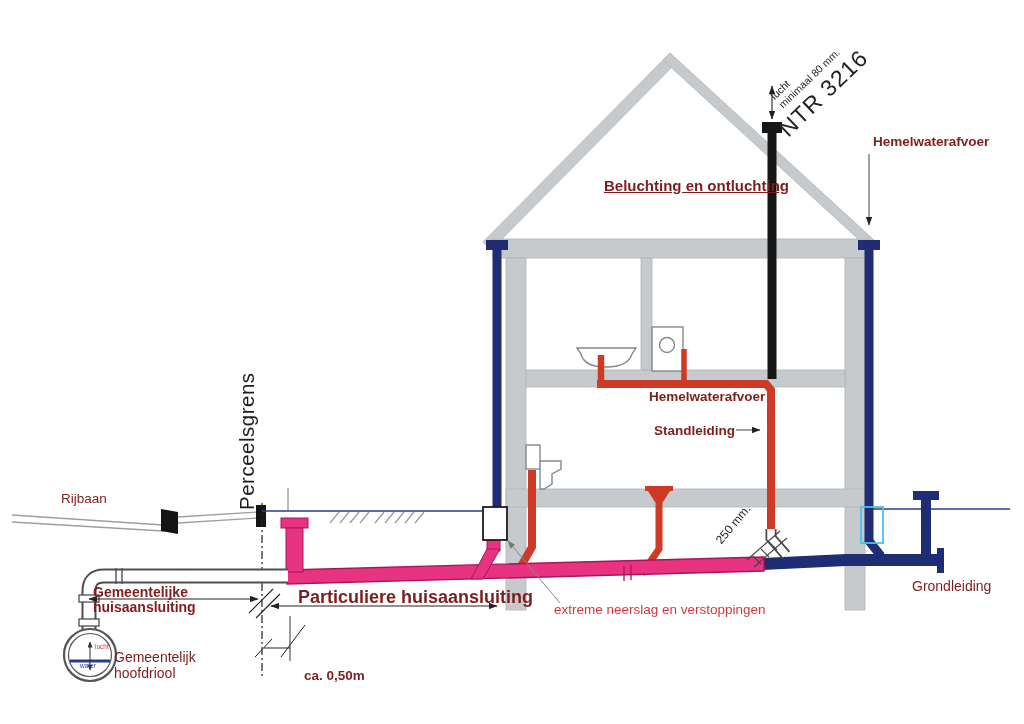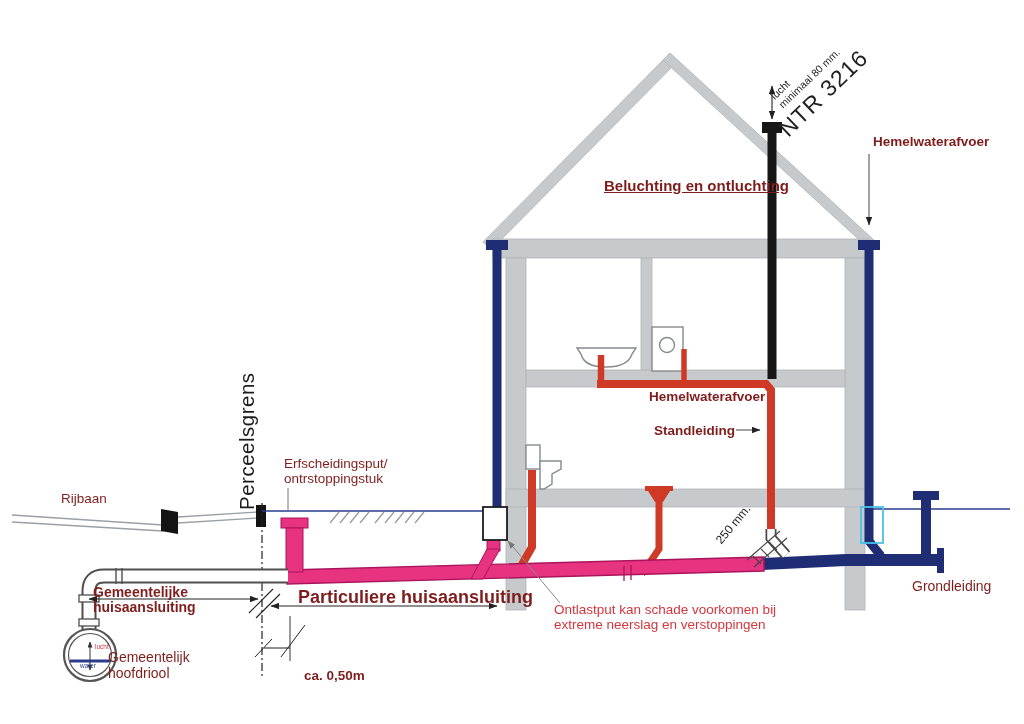--- a/index.html
+++ b/index.html
@@ -156,53 +156,48 @@
   <g stroke="#444" stroke-width="1.2" fill="none">
     <path d="M747 560 L780 531 M754 567 L787 538"></path>
     <path d="M753 556 L761 564 M761 549 L769 557 M769 542 L777 550" stroke-width="1.1"></path>
   </g>
 </svg>
 
 <div class="lbl" style="left:61px;top:491px;">Rijbaan</div>
 
 <div class="lbl rot-pg">Perceelsgrens</div>
 
-<div class="lbl" style="left:284px;top:456px;">
-  <div>Erfscheidingsput/</div>
-  <div>ontrstoppingstuk</div>
-</div>
 
 <div class="lbl b" style="left:604px;top:178px;font-size:15px;line-height:1.08;text-decoration:underline;">
   <div>Beluchting en ontluchting</div>
 </div>
 
 <div class="lbl b" style="left:873px;top:134px;">Hemelwaterafvoer</div>
 
 <div class="lbl b" style="left:649px;top:389px;">Hemelwaterafvoer</div>
 
 <div class="lbl b" style="left:654px;top:423px;">Standleiding</div>
 
 <div class="lbl" style="left:912px;top:579px;font-size:14px;">Grondleiding</div>
 
 <div class="lbl b ctr" style="left:93px;top:585px;width:118px;font-size:14px;">
   <div>Gemeentelijke</div>
   <div>huisaansluiting</div>
 </div>
 
-<div class="lbl" style="left:108px;top:649px;font-size:14px;line-height:1.15;">
+<div class="lbl" style="left:114px;top:649px;font-size:14px;line-height:1.15;">
   <div>Gemeentelijk</div>
   <div>hoofdriool</div>
 </div>
 
 <div class="lbl b" style="left:298px;top:587px;font-size:18px;">Particuliere huisaansluiting</div>
 
 <div class="lbl b" style="left:304px;top:624px;margin-top:44px;">ca. 0,50m</div>
 
 <div class="lbl red" style="left:554px;top:602px;">
-  <div>Ontlastput kan schade voorkomen bij</div>
   <div>extreme neerslag en verstoppingen</div>
 </div>
 
 <div class="lbl rot-ntr">NTR 3216</div>
 
 <div class="lbl rot-lucht">
   <div>lucht</div>
   <div>minimaal 80 mm.</div>
 </div>
 

